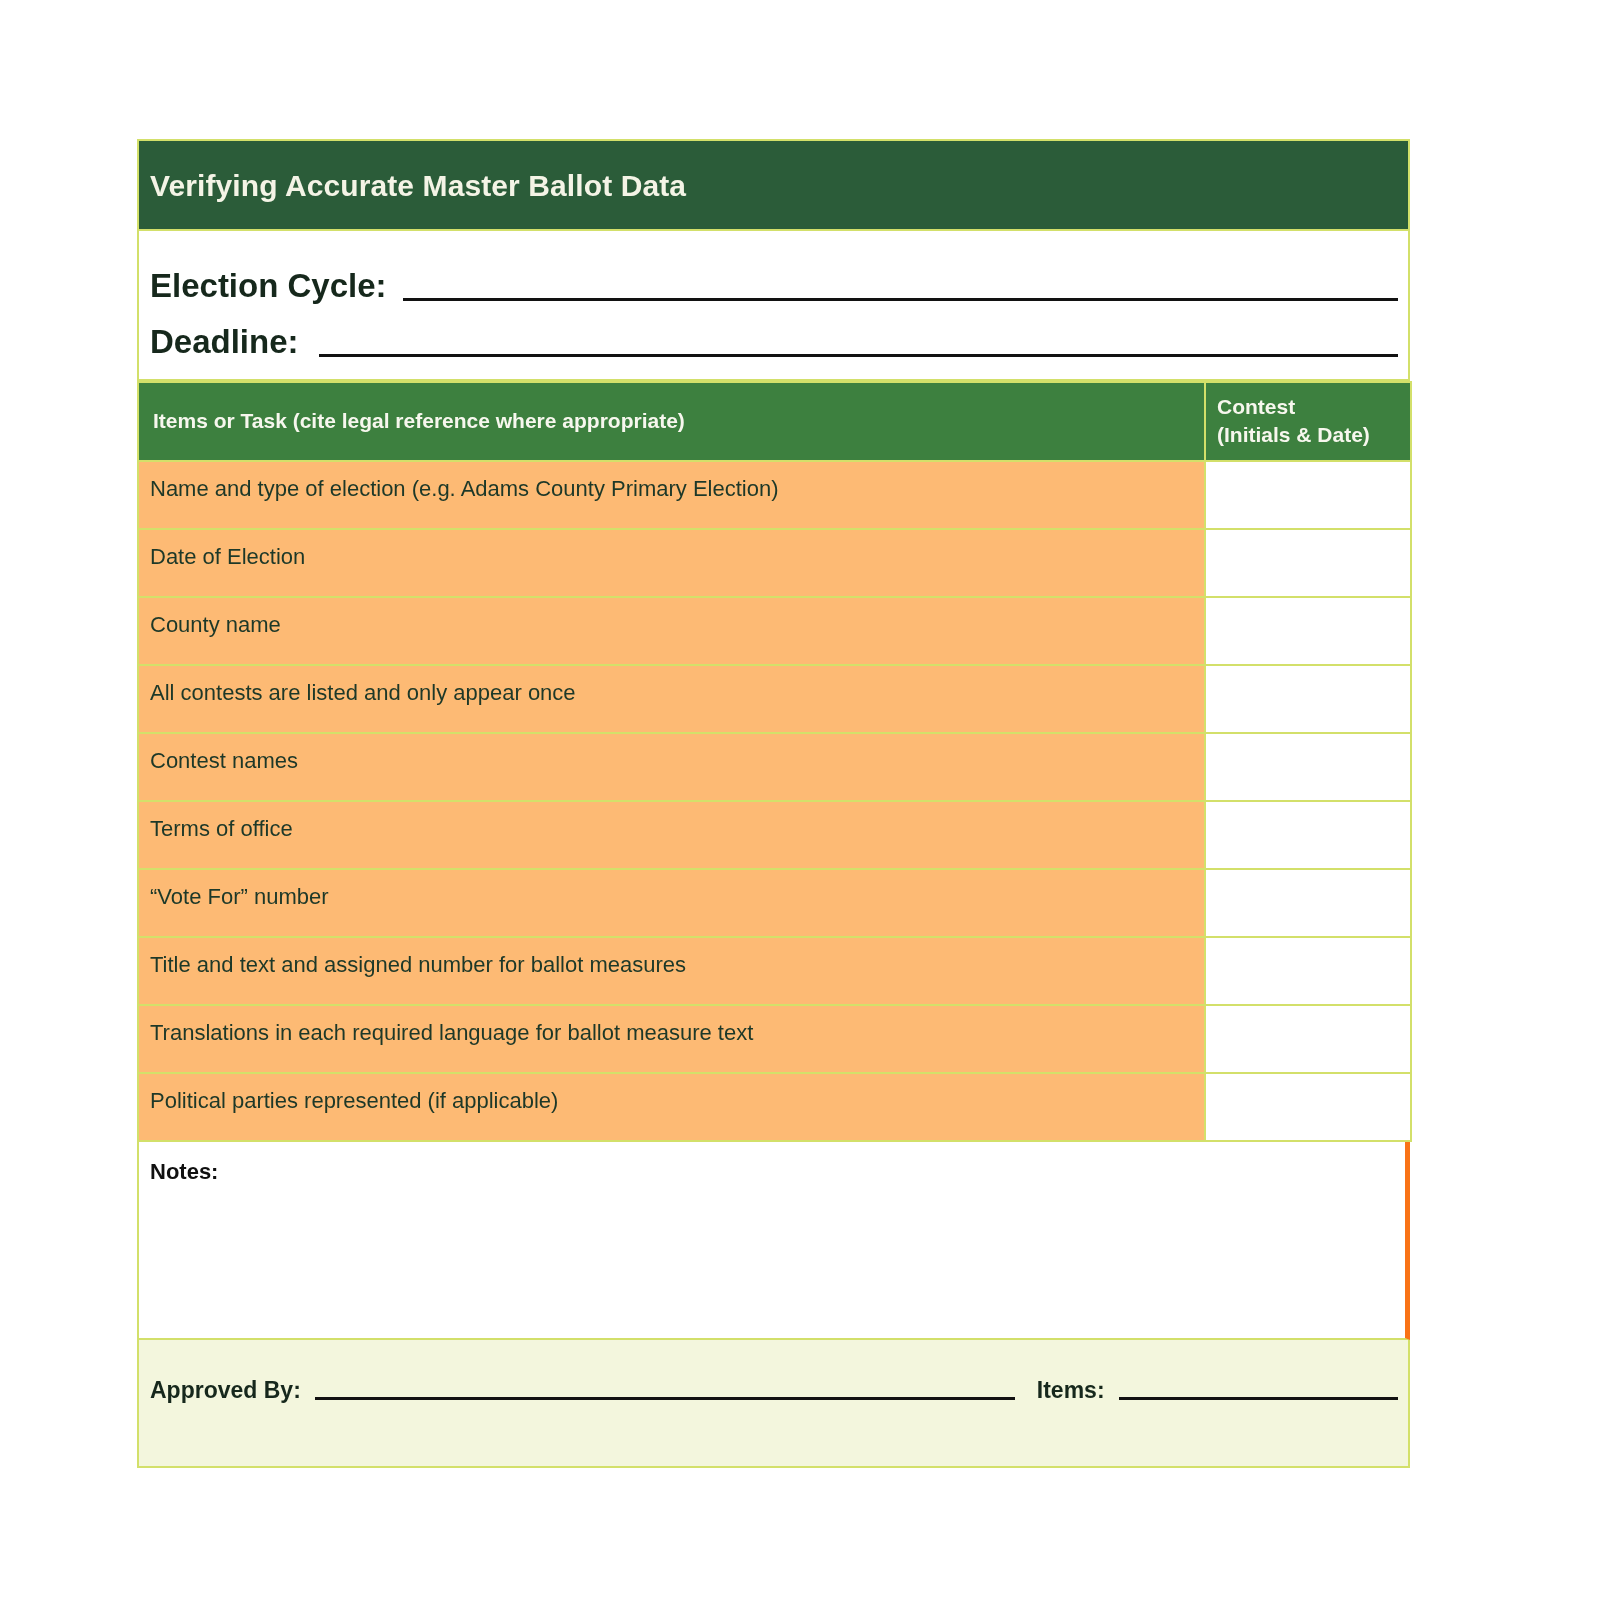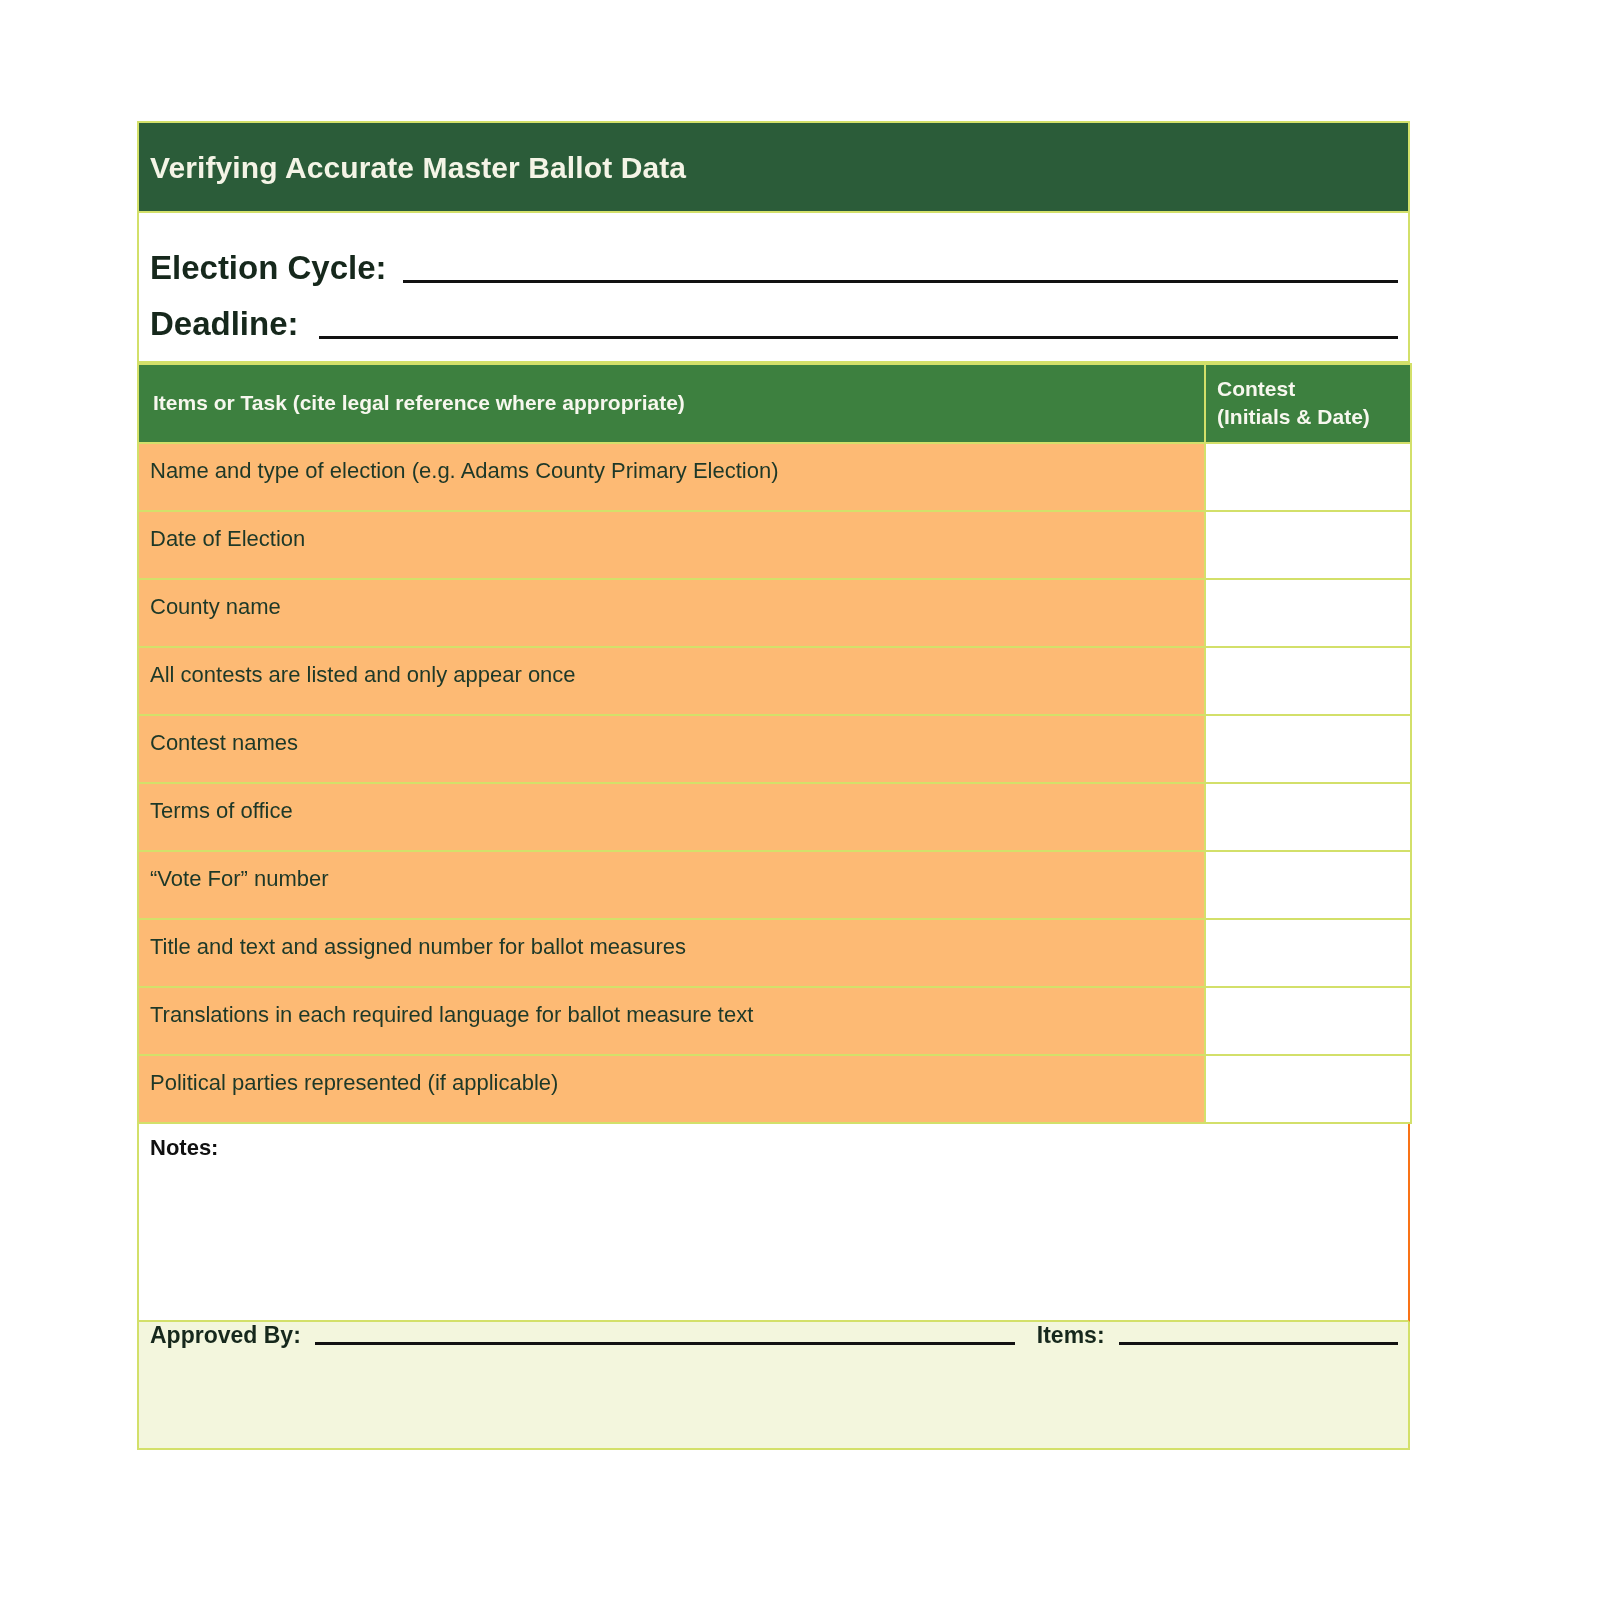--- a/index.html
+++ b/index.html
@@ -17,21 +17,21 @@
   .page {
     position: relative;
     width: 1599px;
     height: 1624px;
     background: #ffffff;
   }
 
   .form-card {
     position: absolute;
     left: 137px;
-    top: 121px;
+    top: 139px;
     width: 1273px;
     box-sizing: border-box;
   }
 
   
   .title-bar {
     background: #2b5c39;
     border: 2px solid #d3e06a;
     box-sizing: border-box;
     height: 92px;
@@ -116,43 +116,43 @@
     border-right: 2px solid #d3e06a;
     border-bottom: 2px solid #d3e06a;
     background: #fdba74;
     line-height: 1.2;
   }
   .tbl tbody td.cell-done { background: #ffffff; }
 
   
   .notes-block {
     border-left: 2px solid #d3e06a;
-    border-right: 2px solid #f97316;
+    border-right: 5px solid #f97316;
     border-bottom: 2px solid #d3e06a;
     box-sizing: border-box;
     background: #ffffff;
     height: 198px;
-    padding: 11px 11px 0 11px;
+    padding: 17px 11px 0 11px;
   }
   .notes-label {
     font-size: 22px;
     font-weight: bold;
     color: #101010;
   }
 
   
   .approval-block {
     border-left: 2px solid #d3e06a;
     border-right: 2px solid #d3e06a;
     border-bottom: 2px solid #d3e06a;
     box-sizing: border-box;
     background: #f3f6dd;
     height: 128px;
     display: flex;
-    align-items: flex-start;
+    align-items: center;
     padding: 0 10px 22px 11px;
   }
   .approval-row {
     display: flex;
     align-items: flex-end;
     width: 100%;
   }
   .approval-label {
     color: #16281c;
     font-size: 23px;

